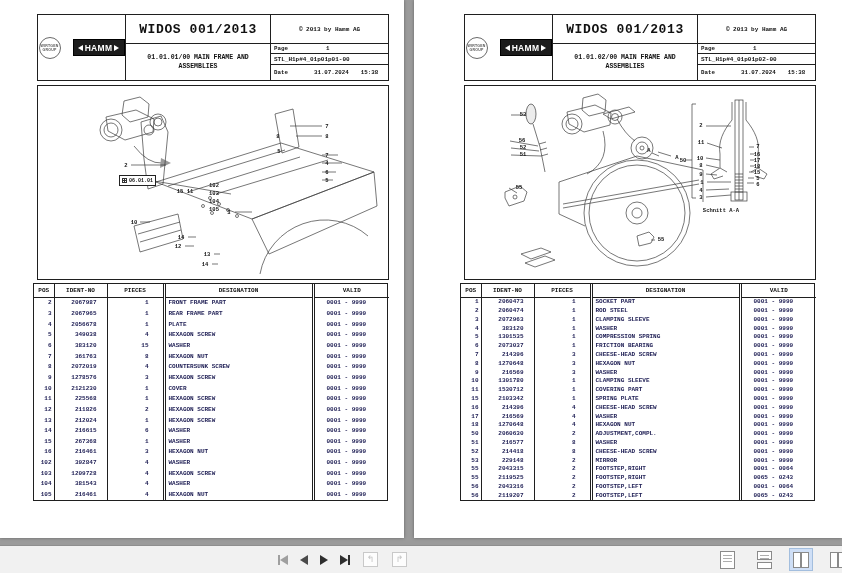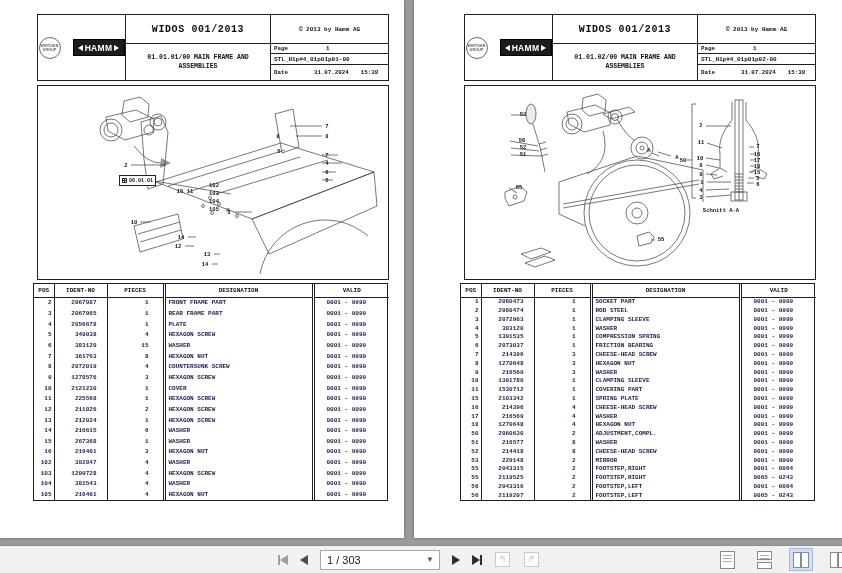--- a/index.html
+++ b/index.html
@@ -18,21 +18,21 @@
   .page-left .hdr{left:37px;}
   .page-right .hdr{left:50px;}
   .hdr-logo{width:88px;border-right:1px solid #1f1f1f;display:flex;align-items:center;justify-content:center;gap:12px;}
   .wg-circle{width:22px;height:22px;border-radius:50%;border:1px solid #6a6a6a;display:flex;flex-direction:column;align-items:center;justify-content:center;color:#555;font-weight:bold;font-size:3.5px;line-height:4px;letter-spacing:.2px;font-family:"Liberation Sans",sans-serif;}
   .hamm-logo{width:52px;height:17px;background:#1c1c1c;border:1px solid #000;display:flex;align-items:center;justify-content:center;position:relative;}
   .hamm-logo .wingL,.hamm-logo .wingR{width:0;height:0;border-top:3px solid transparent;border-bottom:3px solid transparent;}
   .hamm-logo .wingL{border-right:5px solid #fff;margin-right:2px;}
   .hamm-logo .wingR{border-left:5px solid #fff;margin-left:2px;}
   .hamm-logo .brand{color:#fff;font-weight:bold;font-size:8.5px;letter-spacing:.3px;font-family:"Liberation Sans",sans-serif;}
   .hdr-mid{width:145px;border-right:1px solid #1f1f1f;display:flex;flex-direction:column;font-family:"Liberation Mono","DejaVu Sans Mono",monospace;}
-  .hdr-mid-title{height:29px;border-bottom:1px solid #1f1f1f;display:flex;align-items:center;justify-content:center;font-weight:bold;font-size:10px;letter-spacing:.6px;color:#111;}
+  .hdr-mid-title{height:29px;border-bottom:1px solid #1f1f1f;display:flex;align-items:center;justify-content:center;font-weight:bold;font-size:13px;letter-spacing:.6px;color:#111;}
   .hdr-mid-sec{flex:1;display:flex;align-items:center;justify-content:center;}
   .hdr-mid-sec span{display:block;width:120px;text-align:center;font-weight:bold;font-size:6.5px;line-height:9px;color:#111;}
   .hdr-right{flex:1;display:flex;flex-direction:column;font-family:"Liberation Mono","DejaVu Sans Mono",monospace;font-weight:bold;color:#111;}
   .hr-copy{height:29px;border-bottom:1px solid #1f1f1f;display:flex;align-items:center;justify-content:center;font-size:6px;}
   .hr-page{height:10px;border-bottom:1px solid #1f1f1f;display:flex;align-items:center;padding:0 3px;font-size:5.8px;}
   .hr-page .val{margin-left:38px;}
   .hr-code{height:11px;border-bottom:1px solid #1f1f1f;display:flex;align-items:center;padding:0 3px;font-size:6px;}
   .hr-date{flex:1;display:flex;align-items:center;padding:0 3px;font-size:5.8px;}
   .hr-date .v1{margin-left:26px;}
   .hr-date .v2{margin-left:12px;}
@@ -664,24 +664,20 @@
 
 <div class="toolbar">
   <div class="nav-cluster">
     <button class="navbtn">
       <span class="bar"></span>
         <span class="tri left-dim"></span>
     </button>
     <button class="navbtn">
       <span class="tri left-dark"></span>
     </button>
-    <div class="pagebox">
-      <span>1 / 303</span>
-      <span class="caret">▼</span>
-    </div>
     <button class="navbtn">
       <span class="tri right-dark"></span>
     </button>
     <button class="navbtn">
       <span class="tri right-dark"></span>
         <span class="bar dark"></span>
     </button>
     <button class="viewbtn">
       <span>↰</span>
     </button>

